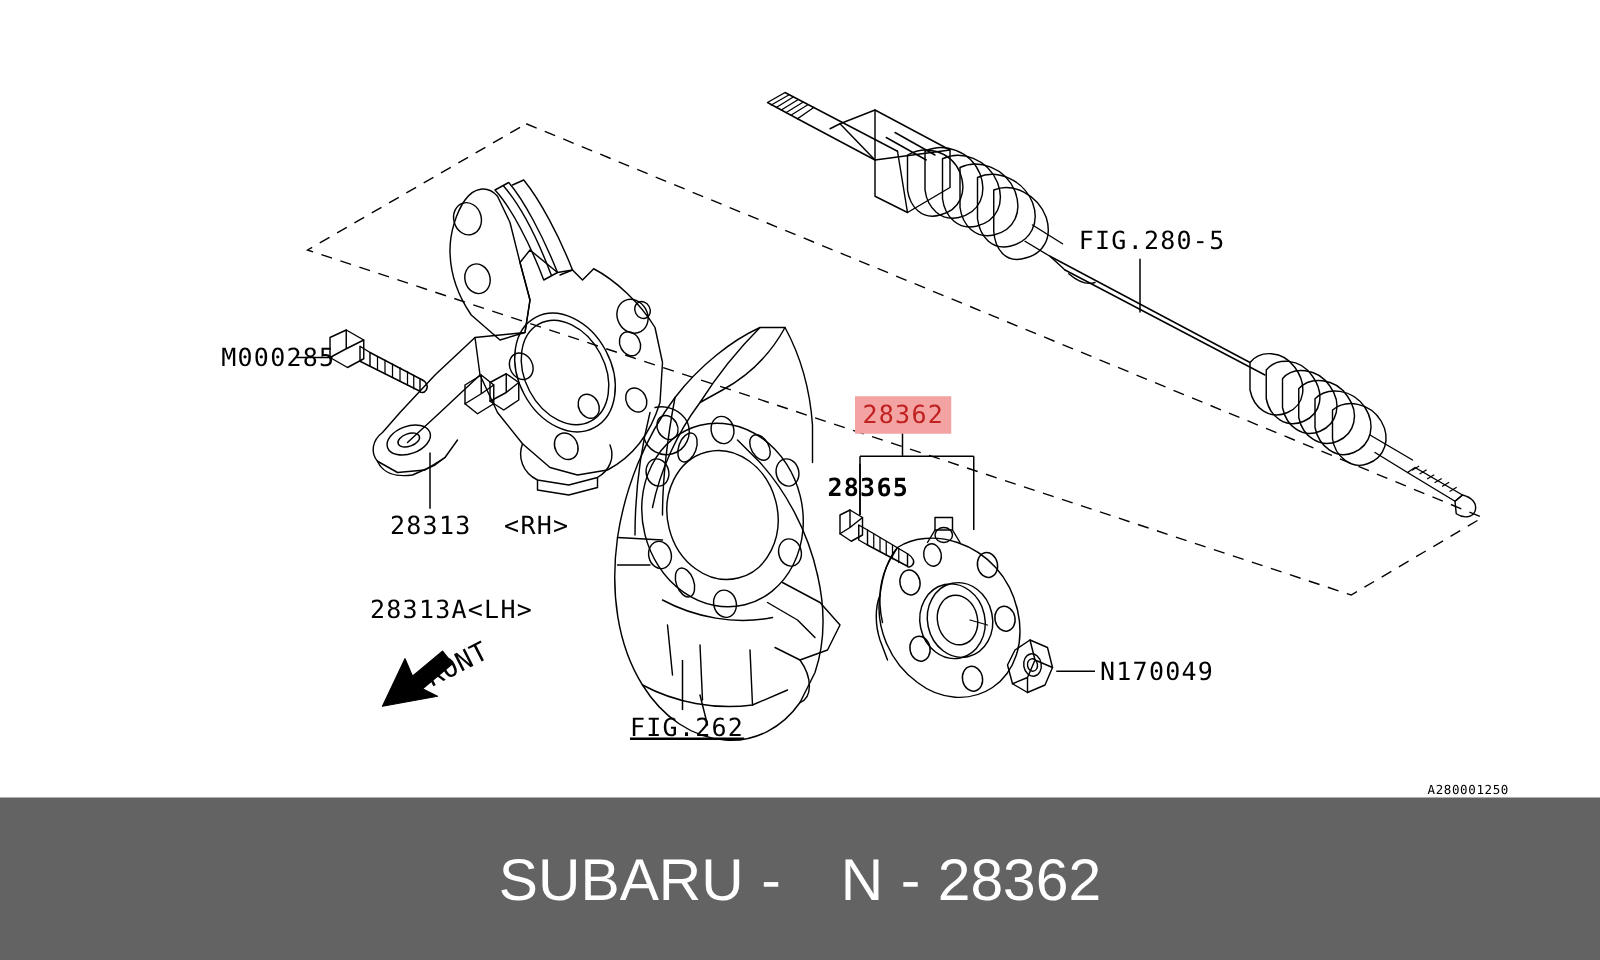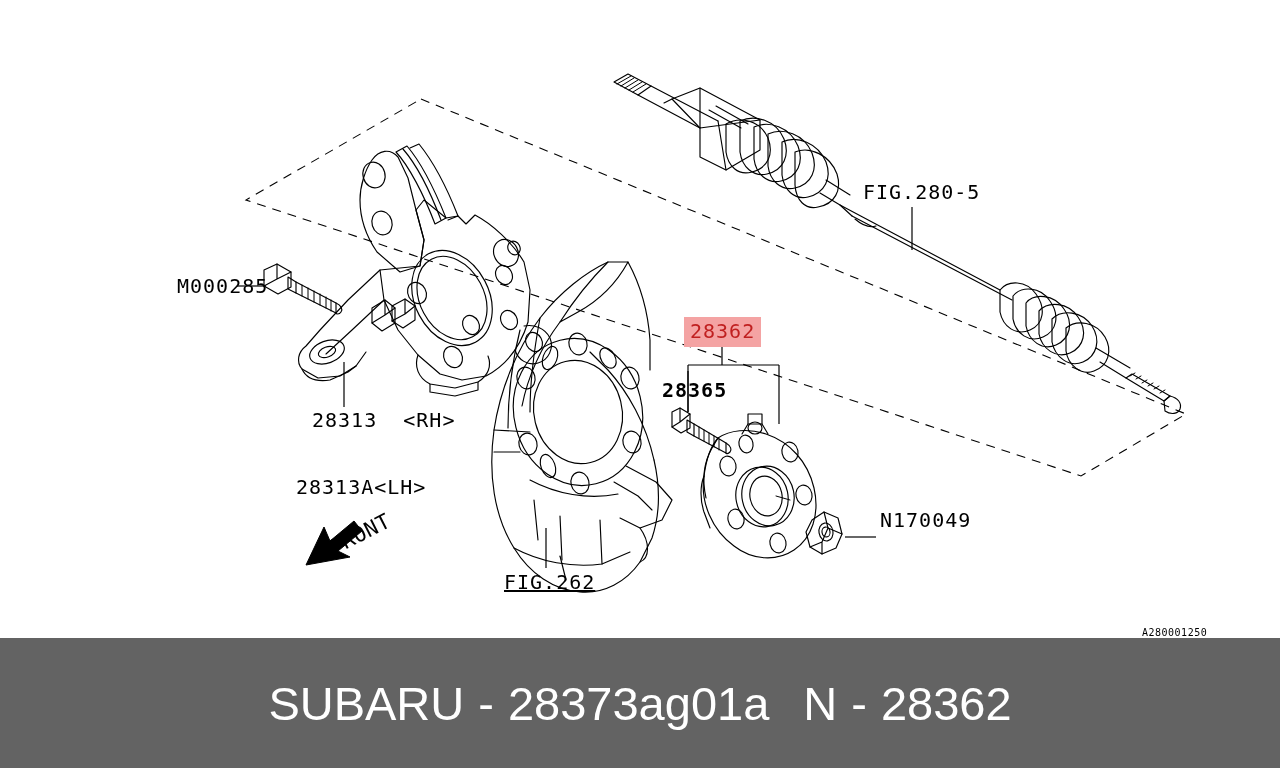--- a/index.html
+++ b/index.html
@@ -318,35 +318,34 @@
   <div class="lbl" style="left:312px; top:408px;">28313  &lt;RH&gt;</div>
 
   <div class="lbl" style="left:296px; top:433px;margin-top:42px;">28313A&lt;LH&gt;</div>
 
   <div class="lbl" style="left:504px; top:570px;text-decoration:underline;">FIG.262</div>
 
   <div class="lbl lbl-hl" style="left:684px; top:317px;">28362</div>
 
   <div class="lbl" style="left:662px; top:378px;font-weight:bold;">28365</div>
 
-  <div class="lbl" style="left:880px; top:508px;">N170049</div>
+  <div class="lbl" style="left:880px; top:525px;">N170049</div>
 
   <div class="lbl" style="left:863px; top:180px;">FIG.280-5</div>
 
   <div class="lbl-front" style="left:336px; top:536px;">FRONT</div>
 
   <div class="lbl lbl-small" style="left:1142px; top:620px;">A280001250</div>
 
   <div id="footer-bar"></div>
   <div id="footer-text">
     <span>SUBARU</span>
     <span style="width:14px;display:inline-block;"></span>
     <span>-</span>
     <span style="width:14px;display:inline-block;"></span>
-    <span>28373ag01a</span>
     <span id="footer-sep"></span>
     <span>N</span>
     <span style="width:14px;display:inline-block;"></span>
     <span>-</span>
     <span style="width:14px;display:inline-block;"></span>
     <span>28362</span>
   </div>
 
 </div>
 

